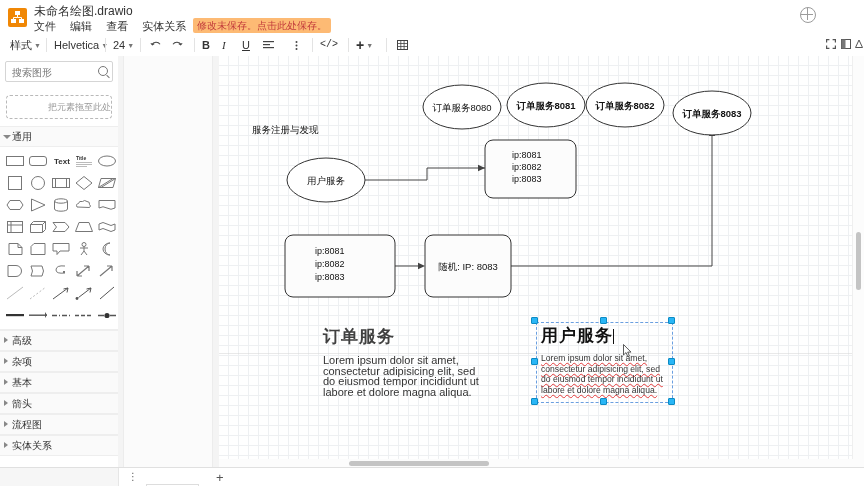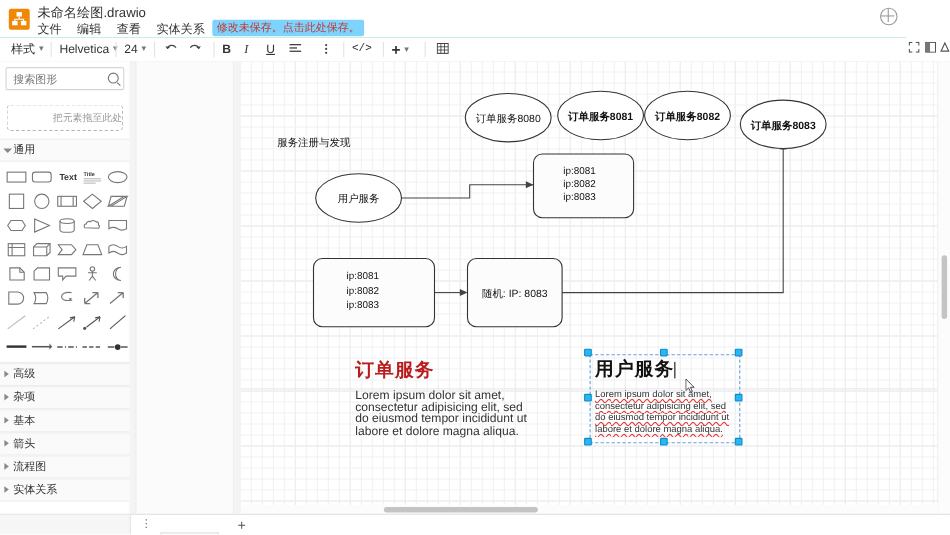--- a/index.html
+++ b/index.html
@@ -12,21 +12,21 @@
   #app{position:relative;width:864px;height:486px;}
 
   
   .titlebar{position:absolute;left:0;top:0;width:824px;height:34px;background:#fff;border-bottom:6px solid #22c55e;}
   .applogo{position:absolute;left:8px;top:8px;width:19px;height:19px;background:#f08705;border-radius:2px;}
   .applogo svg{display:block;}
   .doctitle{position:absolute;left:34px;top:3px;font-size:12px;color:#333;white-space:nowrap;}
   .menurow{position:absolute;left:34px;top:19px;height:14px;}
   .menuitem{display:inline-block;font-size:11px;color:#333;margin-right:11px;cursor:default;}
   .savehint{position:absolute;left:193px;top:18px;height:13px;line-height:13px;padding:1px 4px;
-     font-size:10px;color:#c23b3b;background:#7dd3fc;border-radius:2px;white-space:nowrap;}
+     font-size:10px;color:#c23b3b;background:#fdba74;border-radius:2px;white-space:nowrap;}
   .globe{position:absolute;right:8px;top:7px;width:14px;height:14px;border-radius:50%;
      border:1px solid #9b9b9b;color:#9b9b9b;}
   .globe:before{content:"";position:absolute;left:0;top:6px;width:12px;height:1px;background:#9b9b9b;}
   .globe:after{content:"";position:absolute;left:6px;top:0;width:1px;height:12px;background:#9b9b9b;}
 
   
   .fmtbar{position:absolute;left:0;top:34px;width:864px;height:22px;background:#fff;border-bottom:1px solid #e0e0e0;}
   .fmt{position:absolute;top:0;height:22px;line-height:22px;font-size:11px;color:#333;white-space:nowrap;cursor:default;}
   .fsep{position:absolute;top:4px;width:1px;height:14px;background:#e3e3e3;}
   .caret{font-size:7px;color:#777;vertical-align:middle;margin-left:2px;}
@@ -503,21 +503,21 @@
       <rect x="66" y="179" width="110" height="62" rx="8" fill="#fcfcfc" stroke="#333" stroke-width="1"></rect>
       <text class="shapetext" x="96" y="198" font-size="9">ip:8081</text>
       <text class="shapetext" x="96" y="211" font-size="9">ip:8082</text>
       <text class="shapetext" x="96" y="224" font-size="9">ip:8083</text>
 
       <rect x="206" y="179" width="86" height="62" rx="8" fill="#fcfcfc" stroke="#333" stroke-width="1"></rect>
       <text class="shapetext" x="249" y="214" font-size="9.5" text-anchor="middle">随机: IP: 8083</text>
     </svg>
 
     <div style="position:absolute;left:104px;top:269px;width:175px;">
-      <div style="font-size:17px;font-weight:bold;color:#b91c1c;letter-spacing:1px;">订单服务</div>
+      <div style="font-size:17px;font-weight:bold;color:#404040;letter-spacing:1px;">订单服务</div>
       <div style="margin-top:7px;font-size:11px;line-height:10.5px;color:#333;width:160px;">Lorem ipsum dolor sit amet, consectetur adipisicing elit, sed do eiusmod tempor incididunt ut labore et dolore magna aliqua.</div>
     </div>
 
     <div class="selblock" style="left:317px;top:266px;width:135px;height:79px;">
       <div style="position:absolute;left:4px;top:1px;font-size:17px;font-weight:bold;color:#111;letter-spacing:1px;white-space:nowrap;">
         <span>用户服务</span><span class="caretbar"></span>
       </div>
       <div style="position:absolute;left:4px;top:30px;font-size:8.6px;line-height:10.5px;color:#333;">
         <div class="spell">Lorem ipsum dolor sit amet,</div>
         <div class="spell">consectetur adipisicing elit, sed</div>

